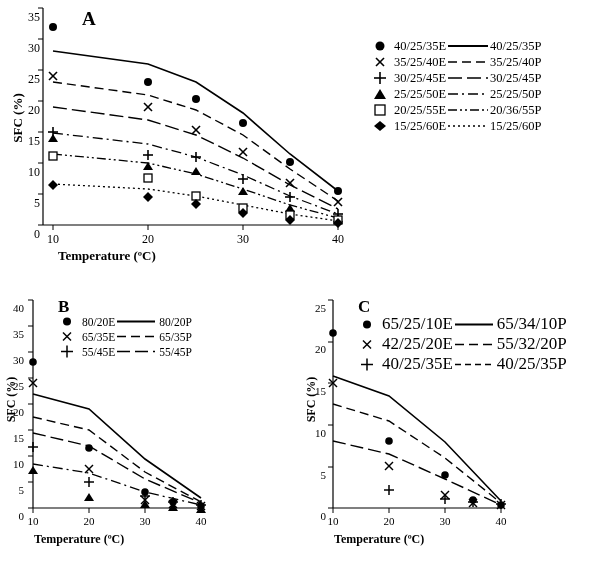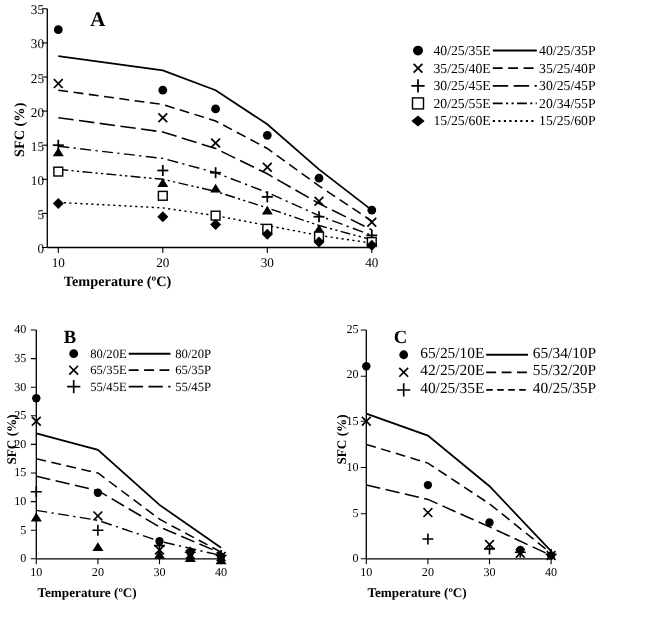--- a/index.html
+++ b/index.html
@@ -4,21 +4,21 @@
 <style>
   html,body{margin:0;padding:0;}
   body{width:600px;height:574px;background:#ffffff;font-family:"Liberation Serif",serif;color:#000;}
   .page{position:relative;width:600px;height:574px;overflow:hidden;}
 
   .panel{position:absolute;}
   .axis-title-x{position:absolute;text-align:left;font-weight:bold;}
   .axis-title-y{position:absolute;font-weight:bold;transform-origin:center center;}
   .panel-letter{position:absolute;font-weight:bold;}
 
-  .tick-label-y{position:absolute;text-align:right;}
+  .tick-label-y{position:absolute;text-align:right;margin-top:8px;}
   .tick-label-x{position:absolute;text-align:center;}
 
   svg{display:block;}
 
   .legend{position:absolute;}
   .legend table{border-collapse:collapse;text-align:right;}
   .legend td{padding:0 0;vertical-align:middle;white-space:nowrap;}
   .lg-sym{width:26px;text-align:center;}
   .lg-txt{padding-right:10px;padding-left:2px;}
   .lg-line{width:44px;}
@@ -185,30 +185,44 @@
           <td class="lg-line">
             <svg width="44" height="16">
                   <line x1="2" y1="8" x2="42" y2="8" stroke="#000" stroke-width="1.6" stroke-dasharray="14,5"></line>
                 </svg>
           </td>
           <td class="lg-txt2">30/25/45P</td>
         </tr>
         <tr>
           <td class="lg-sym">
             <svg width="24" height="16">
+                  <polygon points="12,3 6,13 18,13" fill="#000"></polygon>
+                </svg>
+          </td>
+          <td class="lg-txt">25/25/50E</td>
+          <td class="lg-line">
+            <svg width="44" height="16">
+                  <line x1="2" y1="8" x2="42" y2="8" stroke="#000" stroke-width="1.6" stroke-dasharray="10,4,2,4"></line>
+                </svg>
+          </td>
+          <td class="lg-txt2">25/25/50P</td>
+        </tr>
+        <tr>
+          <td class="lg-sym">
+            <svg width="24" height="16">
                   <rect x="7" y="3" width="10" height="10" fill="#fff" stroke="#000" stroke-width="1.3"></rect>
                 </svg>
           </td>
           <td class="lg-txt">20/25/55E</td>
           <td class="lg-line">
             <svg width="44" height="16">
                   <line x1="2" y1="8" x2="42" y2="8" stroke="#000" stroke-width="1.6" stroke-dasharray="9,3,2,3,2,3"></line>
                 </svg>
           </td>
-          <td class="lg-txt2">20/34/55P</td>
+          <td class="lg-txt2">20/36/55P</td>
         </tr>
         <tr>
           <td class="lg-sym">
             <svg width="24" height="16">
                   <polygon points="12,3 18,8 12,13 6,8" fill="#000"></polygon>
                 </svg>
           </td>
           <td class="lg-txt">15/25/60E</td>
           <td class="lg-line">
             <svg width="44" height="16">
@@ -420,21 +434,21 @@
           <line x1="89" y1="193" x2="89" y2="203"></line>
         <line x1="140" y1="207" x2="150" y2="207"></line>
           <line x1="145" y1="202" x2="145" y2="212"></line>
         <line x1="168" y1="210" x2="178" y2="210"></line>
           <line x1="173" y1="205" x2="173" y2="215"></line>
         <line x1="196" y1="212" x2="206" y2="212"></line>
           <line x1="201" y1="207" x2="201" y2="217"></line>
       </g>
     </svg>
 
-    <div class="legend" style="left:56px;top:22px;font-size:14px;">
+    <div class="legend" style="left:56px;top:22px;font-size:17px;">
       <table>
         <tbody>
             <tr>
           <td class="lg-sym">
             <svg width="22" height="15">
                   <circle cx="11" cy="7.5" r="4" fill="#000"></circle>
                 </svg>
           </td>
           <td class="lg-txt">65/25/10E</td>
           <td class="lg-line">

